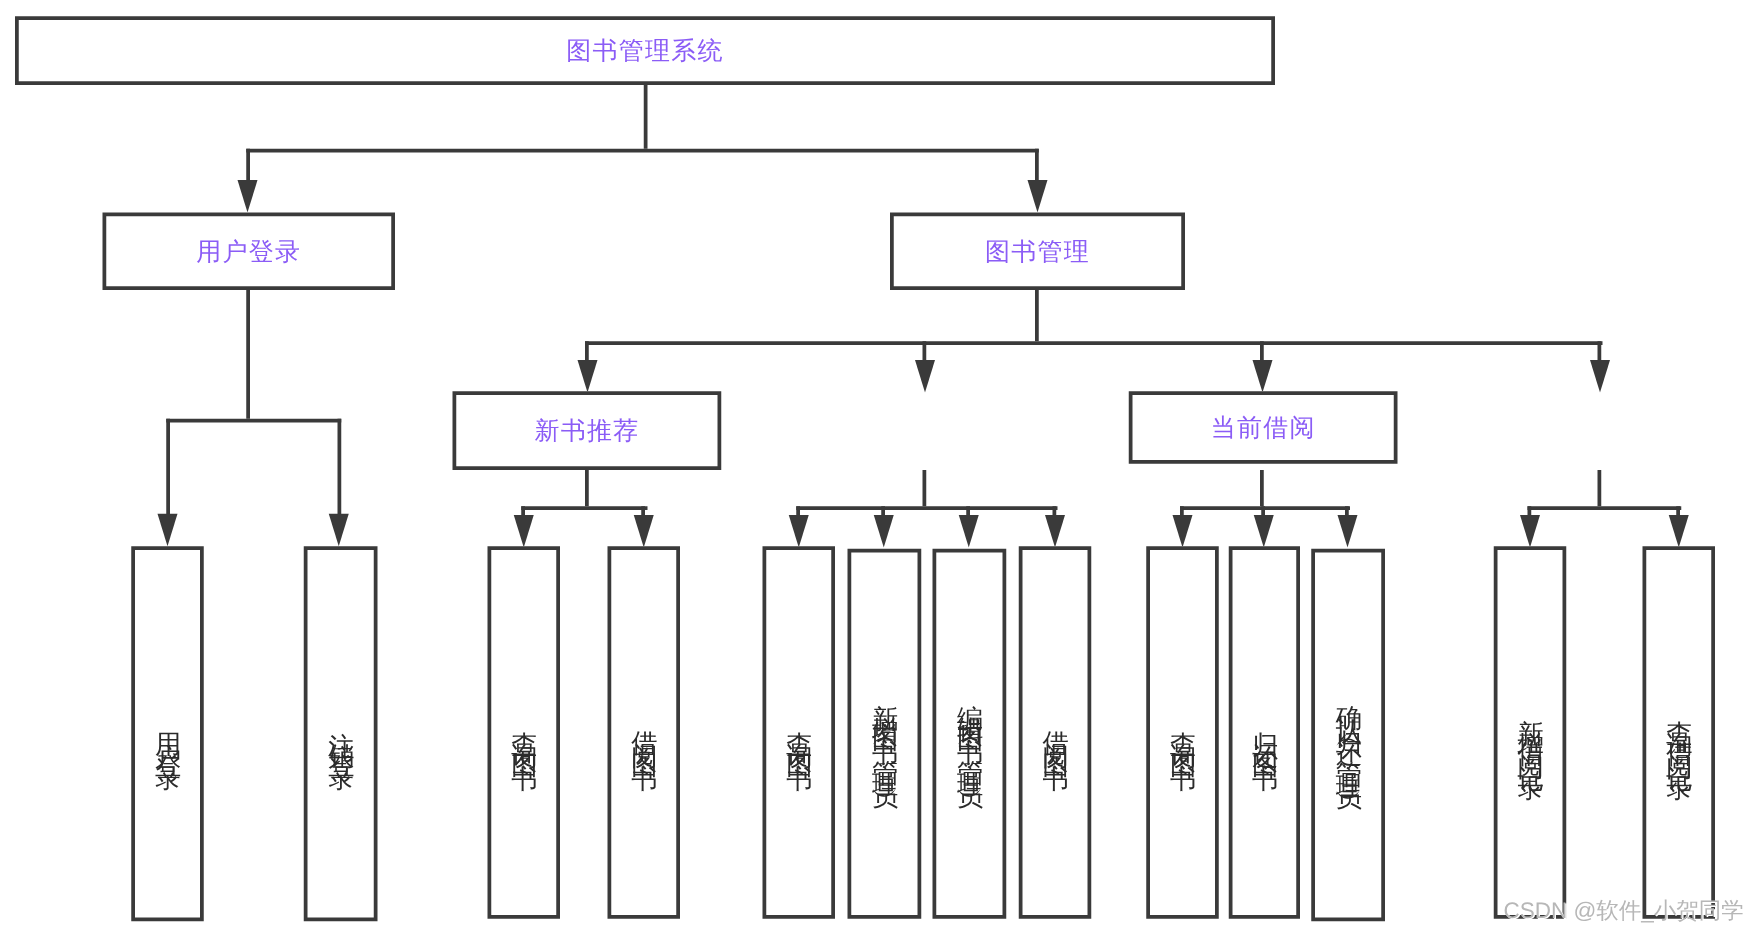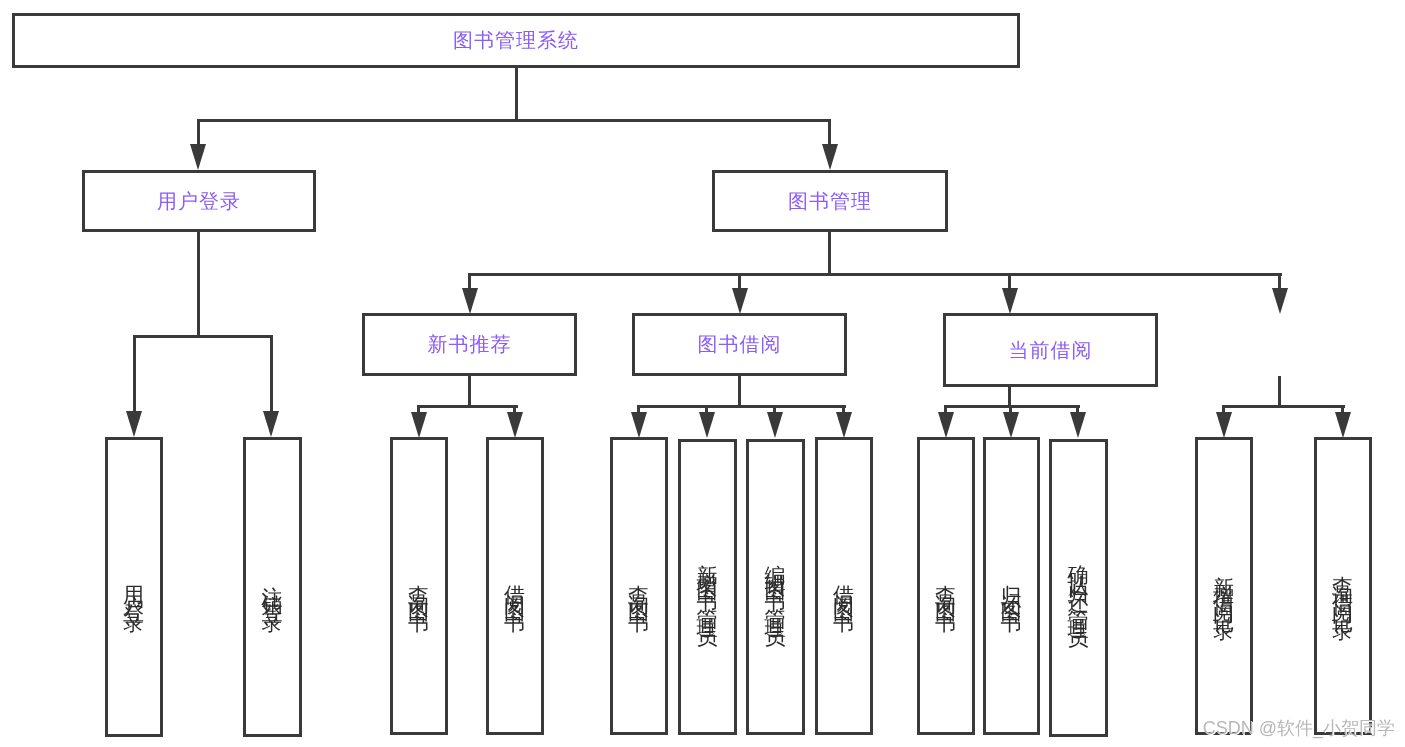--- a/index.html
+++ b/index.html
@@ -123,24 +123,21 @@
   <div class="box" style="left:82px; top:170px; width:234px; height:62px;">
     <span class="hlabel">用户登录</span>
   </div>
   <div class="box" style="left:712px; top:170px; width:236px; height:62px;">
     <span class="hlabel">图书管理</span>
   </div>
 
   <div class="box" style="left:362px; top:313px; width:215px; height:63px;text-align:center;">
     <span class="hlabel">新书推荐</span>
   </div>
-  <div class="box" style="left:632px; top:313px; width:215px; height:63px;">
-    <span class="hlabel">图书借阅</span>
-  </div>
-  <div class="box" style="left:903px; top:313px; width:215px; height:74px;margin-left:40px;">
+  <div class="box" style="left:903px; top:313px; width:215px; height:58px;">
     <span class="hlabel">当前借阅</span>
   </div>
 
   <div class="vbox" style="left:105px; top:437px; width:58px; height:300px;">
     <span class="vlabel">用户登录</span>
   </div>
   <div class="vbox" style="left:243px; top:437px; width:59px; height:300px;">
     <span class="vlabel">注销登录</span>
   </div>
 

